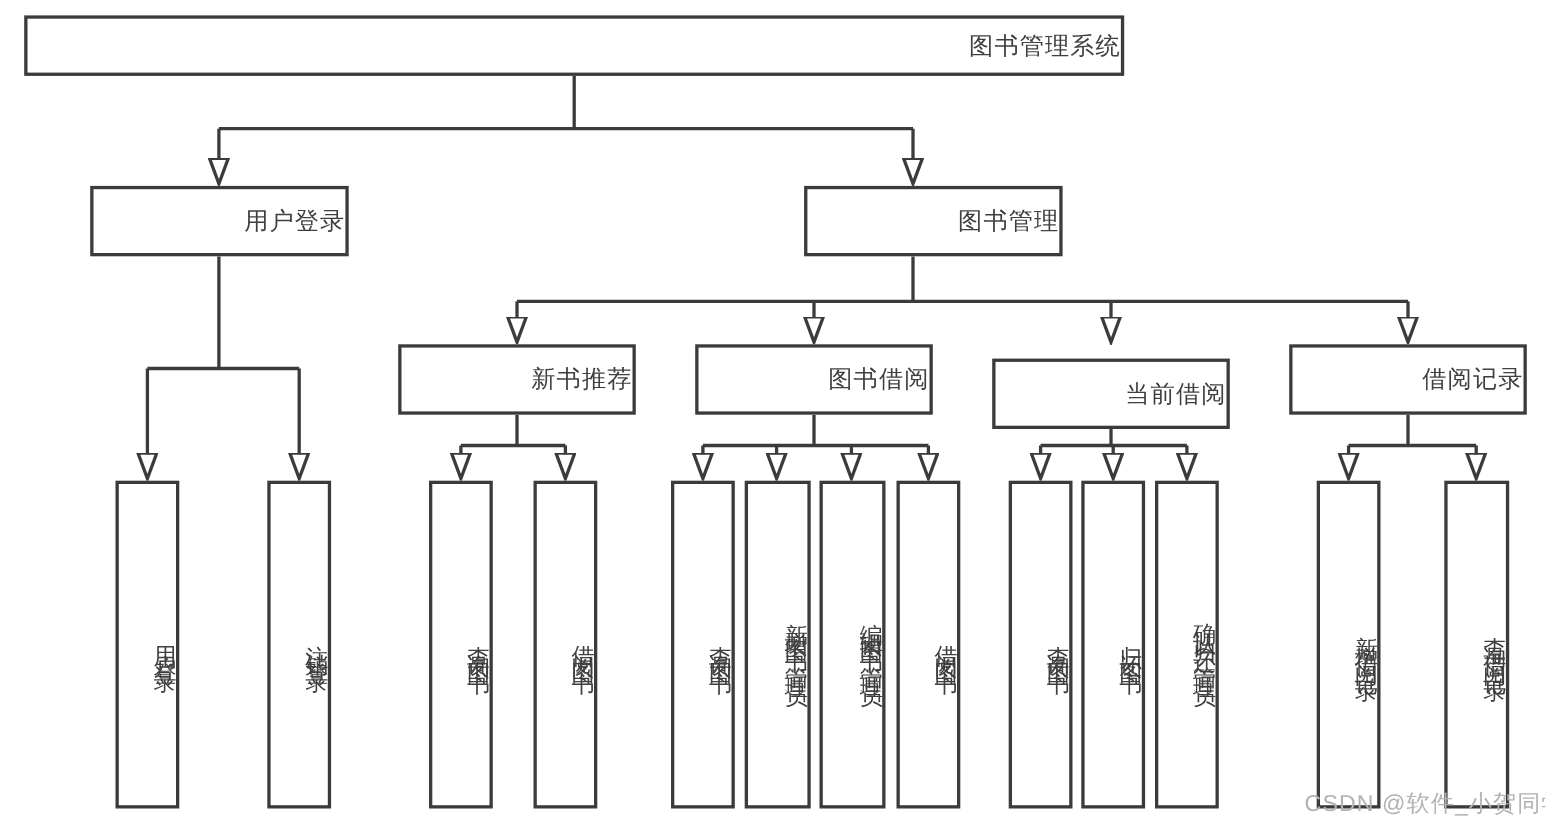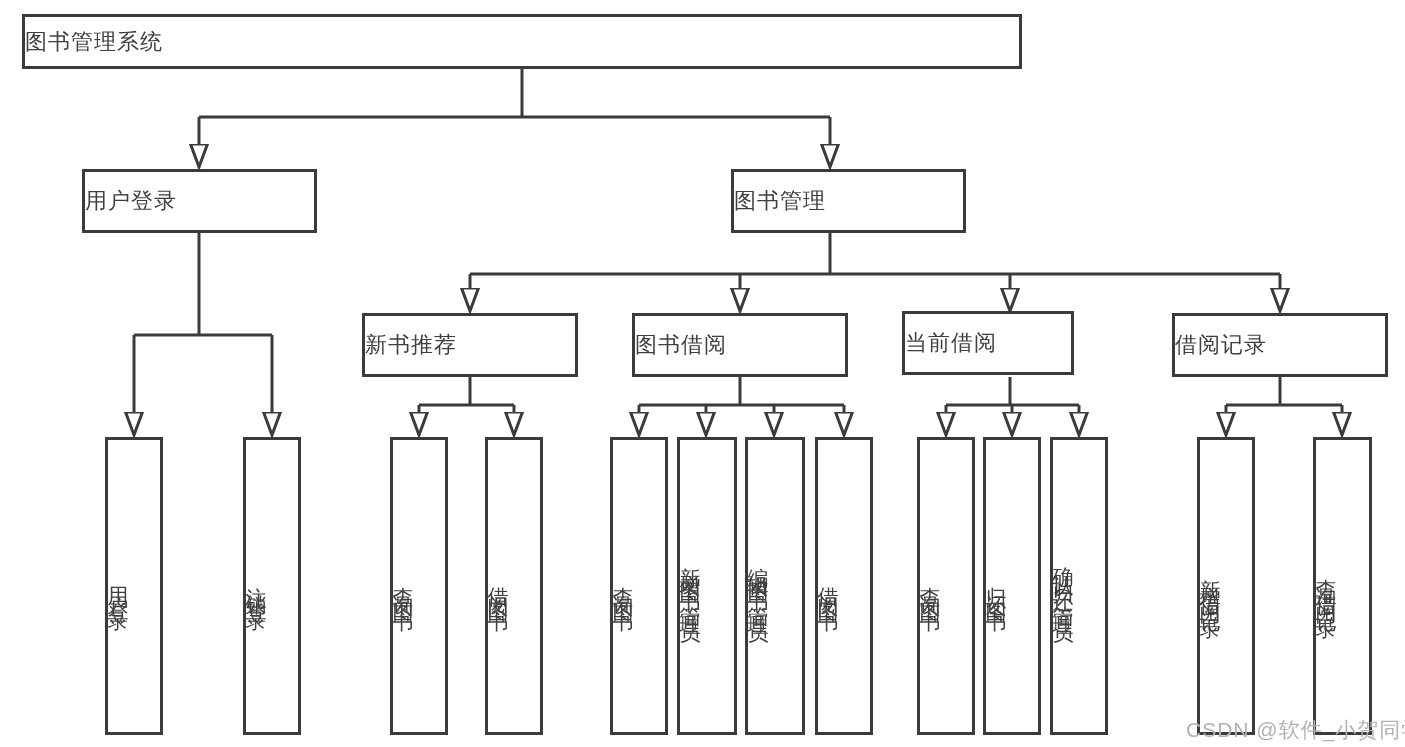--- a/index.html
+++ b/index.html
@@ -10,21 +10,21 @@
     font-family:"Liberation Sans", sans-serif;
     overflow:hidden;
   }
   .connector-layer{
     position:absolute;left:0;top:0;width:1405px;height:747px;z-index:0;
   }
   .connector-layer path{stroke:#3b3b3b;stroke-width:3;fill:none;}
   .box{
     position:absolute;box-sizing:border-box;
     border:3px solid #3b3b3b;background:#ffffff;
-    display:flex;align-items:center;justify-content:flex-start;
+    display:flex;align-items:center;justify-content:flex-end;
     color:#3f3f3f;z-index:1;
   }
   .h .lbl{font-size:22px;letter-spacing:1px;white-space:nowrap;}
   .v .lbl{
     writing-mode:vertical-rl;
     font-size:21px;letter-spacing:8px;line-height:1;
     white-space:nowrap;
   }
   .watermark{
     position:absolute;left:1186px;top:716px;z-index:2;
@@ -94,21 +94,21 @@
   <div class="box h" style="left:731px;top:169px;width:235px;height:64px">
     <span class="lbl">图书管理</span>
   </div>
 
   <div class="box h" style="left:362px;top:313px;width:216px;height:64px">
     <span class="lbl">新书推荐</span>
   </div>
   <div class="box h" style="left:632px;top:313px;width:216px;height:64px">
     <span class="lbl">图书借阅</span>
   </div>
-  <div class="box h" style="left:902px;top:311px;width:172px;height:64px">
+  <div class="box h" style="left:902px;top:326px;width:216px;height:64px">
     <span class="lbl">当前借阅</span>
   </div>
   <div class="box h" style="left:1172px;top:313px;width:216px;height:64px">
     <span class="lbl">借阅记录</span>
   </div>
 
   <div class="box v" style="left:105px;top:437px;width:58px;height:298px">
     <span class="lbl">用户登录</span>
   </div>
   <div class="box v" style="left:243px;top:437px;width:58px;height:298px">

